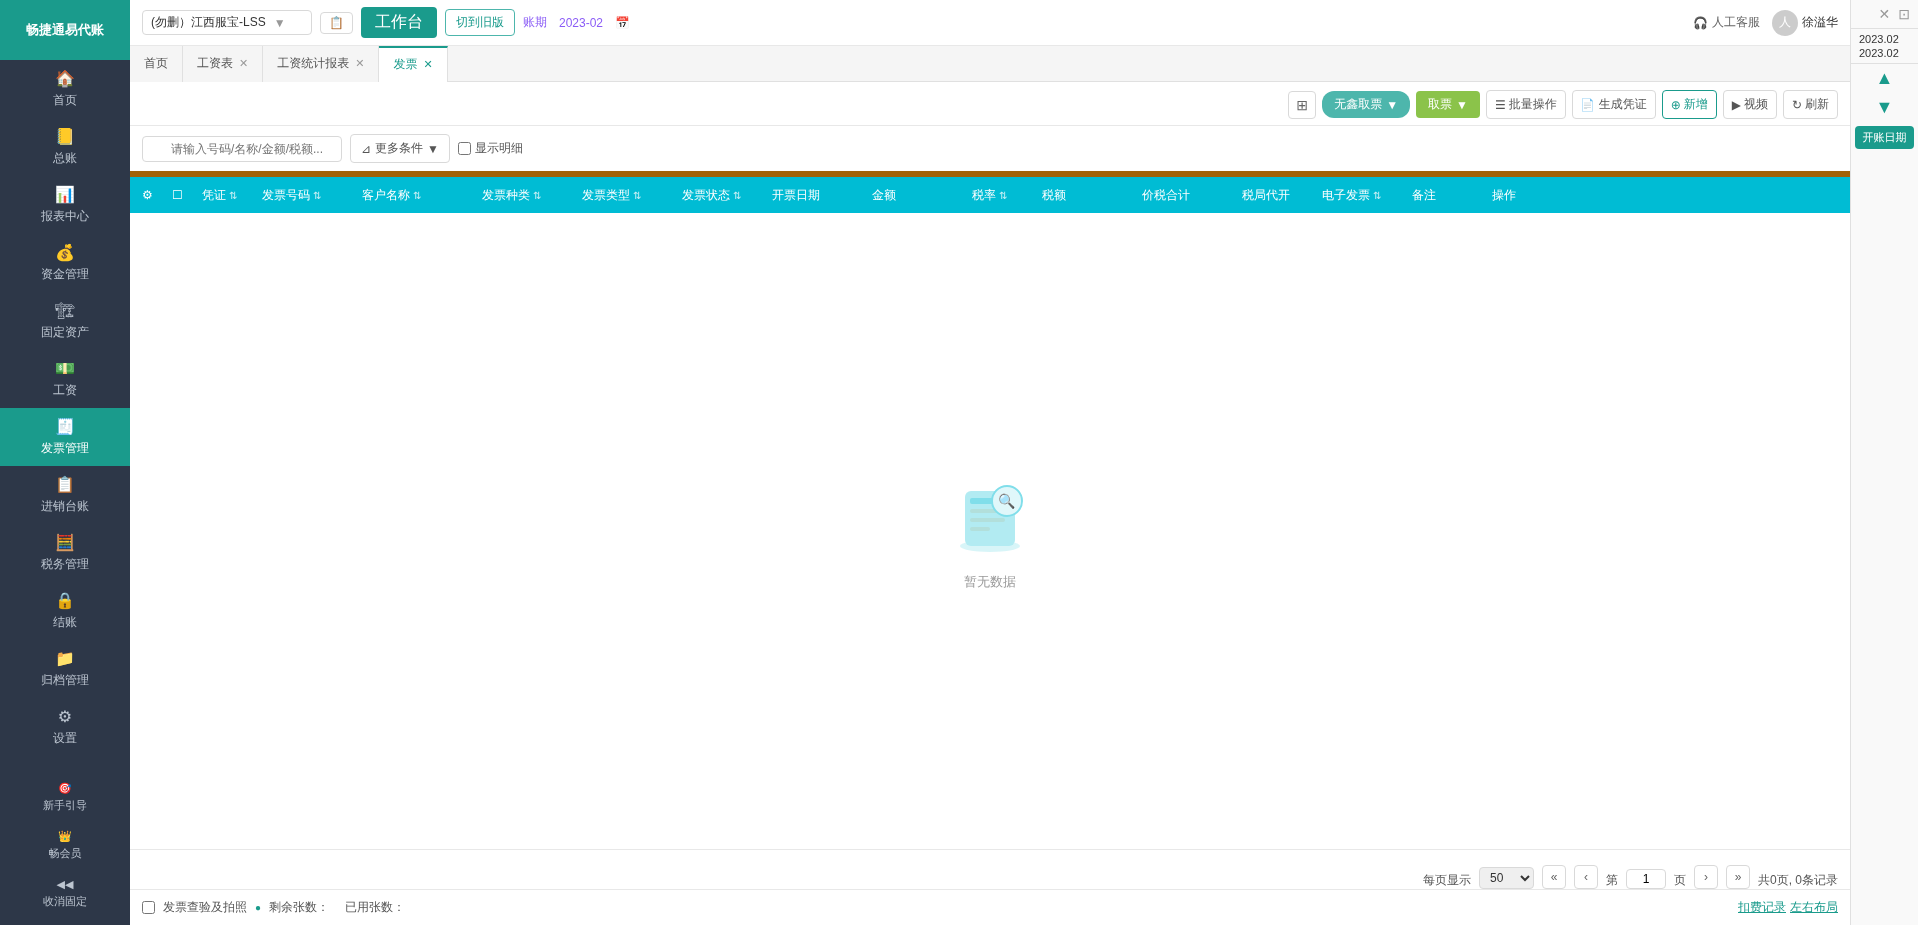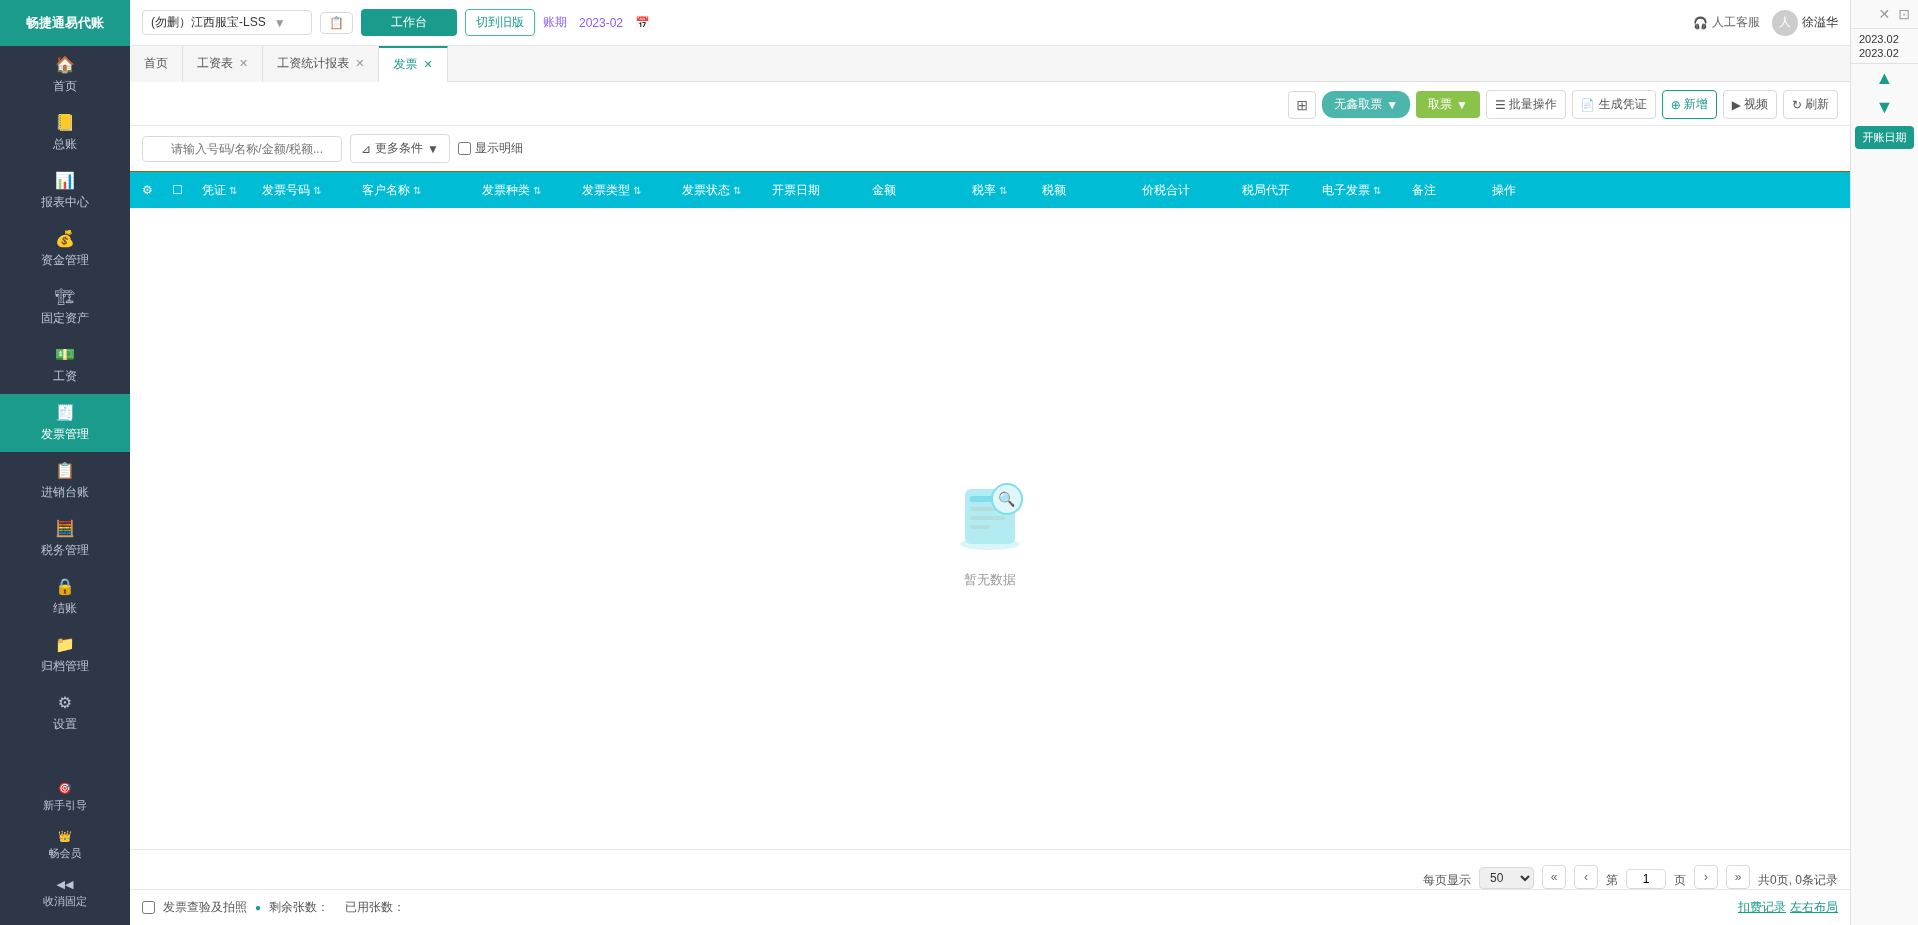--- a/index.html
+++ b/index.html
@@ -10,21 +10,21 @@
       width: 130px;
       min-width: 130px;
       background: #2d3748;
       display: flex;
       flex-direction: column;
       height: 925px;
       color: #ccc;
     }
     .sidebar-logo {
       background: #1a9b8c;
-      height: 46px;
+      height: 60px;
       display: flex;
       align-items: center;
       justify-content: center;
       color: white;
       font-size: 13px;
       font-weight: bold;
       padding: 0 8px;
     }
     .sidebar-item {
       display: flex;
@@ -97,22 +97,22 @@
       cursor: pointer;
       font-size: 12px;
       display: flex;
       align-items: center;
     }
     .workbench-btn {
       background: #1a9b8c;
       color: white;
       border: none;
       border-radius: 4px;
-      padding: 5px 30px;
-      font-size: 12px;
+      padding: 5px 14px;
+      font-size: 16px;
       cursor: pointer;
     }
     .switch-btn {
       border: 1px solid #4db6ac;
       background: white;
       color: #1a9b8c;
       border-radius: 4px;
       padding: 4px 10px;
       font-size: 12px;
       cursor: pointer;
@@ -222,21 +222,21 @@
       border-bottom: 2px solid #1a9b8c;
       font-weight: 500;
     }
 
     
     .toolbar {
       display: flex;
       align-items: center;
       padding: 8px 12px;
       gap: 8px;
-      border-bottom: 1px solid #a16207;
+      border-bottom: 6px solid #a16207;
     }
     .search-input {
       border: 1px solid #d9d9d9;
       border-radius: 4px;
       padding: 5px 8px 5px 28px;
       font-size: 12px;
       width: 200px;
       color: #999;
       outline: none;
       position: relative;

